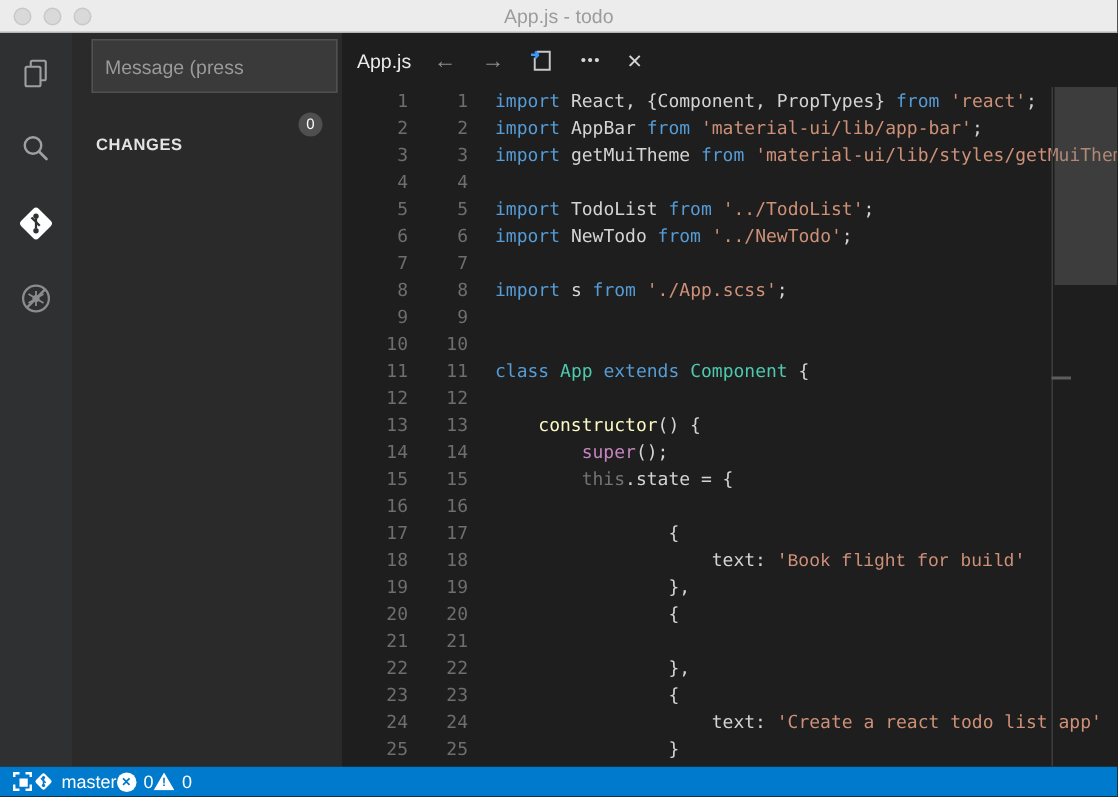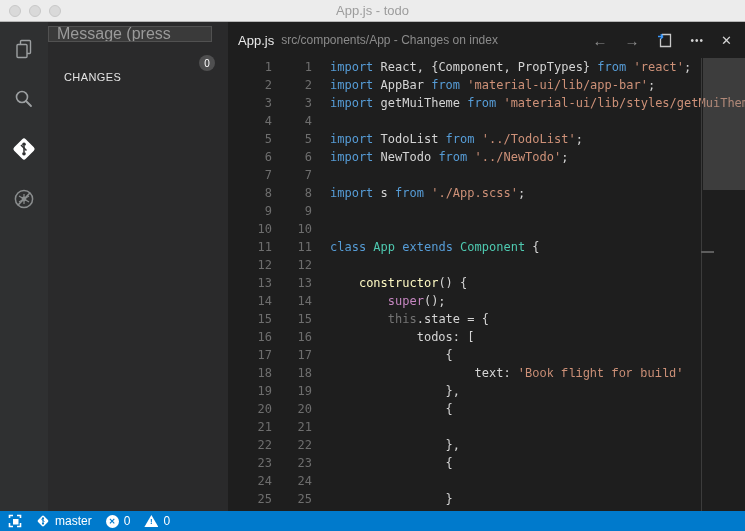--- a/index.html
+++ b/index.html
@@ -19,25 +19,25 @@
   .activitybar { width:48px; background:#2f3031; display:flex; flex-direction:column;
                  align-items:center; padding-top:16px; gap:24px; flex-shrink:0; }
   .act-item { width:26px; height:26px; display:flex; align-items:center; justify-content:center; }
 
   .sidebar { width:180px; background:#2a2a2b; display:flex; flex-direction:column; flex-shrink:0; }
   .sb-header { height:34px; display:flex; align-items:center; padding:0 14px 0 16px; }
   .sb-title { font-size:11px; color:#c2c2c2; letter-spacing:.5px; flex:1; }
   .sb-actions { display:flex; gap:15px; align-items:center; }
   .sb-action { font-size:14px; color:#cfcfcf; line-height:1; cursor:default; }
   .sb-action.dim { color:#8f8f8f; font-size:15px; }
-  .msg-input { margin:4px 0 10px; height:16px; background:#3a3a3a; border:1px solid #515151;
-               color:#dddddd; font-size:16px; padding:0 8px; outline:none; width:164px; }
+  .msg-input { margin:4px 13px 10px; height:36px; background:#3a3a3a; border:1px solid #515151;
+               color:#dddddd; font-size:13px; padding:0 8px; outline:none; width:164px; }
   .msg-input::placeholder { color:#9a9a9a; }
   .section-row { height:22px; display:flex; align-items:center; padding:0 13px 0 16px; }
-  .section-label { flex:1; font-size:11px; font-weight:normal; color:#e4e4e4; letter-spacing:.4px;margin-top:28px; }
+  .section-label { flex:1; font-size:11px; font-weight:bold; color:#e4e4e4; letter-spacing:.4px;margin-top:28px; }
   .badge { min-width:16px; height:16px; border-radius:9px; background:#4f4f50; color:#ffffff;
            font-size:10px; display:flex; align-items:center; justify-content:center; padding:0 4px; }
 
   
   .editor { flex:1; background:#1e1e1e; position:relative; overflow:hidden; }
   .ed-header { height:36px; display:flex; align-items:center; padding:0 13px 0 10px; }
   .ed-title { font-size:13px; color:#eaeaea; margin-right:7px; white-space:nowrap; }
   .ed-desc { font-size:12px; color:#8b8b8b; flex:1; white-space:nowrap; overflow:hidden; }
   .ed-actions { display:flex; gap:17px; align-items:center; margin-left:8px; }
   .nav-arrow { color:#8f8f8f; font-size:15px; line-height:1; cursor:default; }
@@ -51,21 +51,21 @@
   .g2 { width:40px; text-align:right; flex-shrink:0; }
   .src { margin-left:18px; white-space:pre; }
 
   .sb-track-line { position:absolute; left:473px; top:36px; bottom:0; width:1px; background:#3c3c3c; }
   .sb-thumb { position:absolute; left:475px; right:0; top:36px; height:132px; background:rgba(120,120,120,.35); }
   .sb-marker { position:absolute; left:473px; width:13px; top:229px; height:2px; background:#5d5d5d; }
 
   
   .statusbar { height:20px; background:#007acc; display:flex; align-items:center;
                padding:0 10px 0 8px; color:#ffffff; font-size:12px; }
-  .st-left { display:flex; gap:14px; flex:1; }
+  .st-left { display:flex; flex:1; }
   .st-right { display:flex; align-items:center; gap:18px; }
   .st-item { display:flex; align-items:center; gap:5px; white-space:nowrap; cursor:default; }
   .err-icon { width:13px; height:13px; border-radius:50%; background:#ffffff; color:#007acc;
               font-size:8px; font-weight:bold; display:flex; align-items:center; justify-content:center; }
   .warn-icon { width:14px; height:12px; background:#ffffff;
                clip-path:polygon(50% 0, 100% 100%, 0 100%);
                display:flex; align-items:flex-end; justify-content:center;
                font-size:8px; font-weight:bold; color:#007acc; line-height:1.1; }
   .smiley { width:14px; height:14px; border-radius:50%; background:#ffffff; position:relative; }
   .smiley i { position:absolute; width:2px; height:2px; border-radius:50%; background:#007acc; top:4px; }
@@ -133,21 +133,20 @@
     <input class="msg-input" type="text" placeholder="Message (press" style="">
     <div class="section-row">
       <span class="section-label">CHANGES</span>
       <span class="badge">0</span>
     </div>
   </div>
 
   <div class="editor">
     <div class="ed-header">
       <span class="ed-title">App.js</span>
-      <span class="ed-desc">src/components/App - Changes on index</span>
       <span class="ed-actions">
         <span class="nav-arrow">←</span>
         <span class="nav-arrow">→</span>
         <span>
           <svg width="17" height="17" viewBox="0 0 17 17" style="display:block">
             <path d="M5 2.5 H13.5 V14.5 H3.5 V6.5" fill="none" stroke="#c8c8c8" stroke-width="1.3"></path>
             <path d="M1 4.5 H6 M6 4.5 L3.8 2.3 M6 4.5 L3.8 6.7" stroke="#3b99fc" stroke-width="1.6" fill="none"></path>
           </svg>
         </span>
         <span class="ed-more">•••</span>
@@ -164,29 +163,29 @@
         <div class="row"><span class="g1" style="color: rgb(110, 110, 110);">6</span><span class="g2" style="color: rgb(110, 110, 110);">6</span><span class="src"><span style="color: rgb(86, 156, 214);">import</span><span style="color: rgb(212, 212, 212);"> NewTodo </span><span style="color: rgb(86, 156, 214);">from</span><span style="color: rgb(212, 212, 212);"> </span><span style="color: rgb(206, 145, 120);">'../NewTodo'</span><span style="color: rgb(212, 212, 212);">;</span></span></div>
         <div class="row"><span class="g1" style="color: rgb(110, 110, 110);">7</span><span class="g2" style="color: rgb(110, 110, 110);">7</span><span class="src"></span></div>
         <div class="row"><span class="g1" style="color: rgb(110, 110, 110);">8</span><span class="g2" style="color: rgb(110, 110, 110);">8</span><span class="src"><span style="color: rgb(86, 156, 214);">import</span><span style="color: rgb(212, 212, 212);"> s </span><span style="color: rgb(86, 156, 214);">from</span><span style="color: rgb(212, 212, 212);"> </span><span style="color: rgb(206, 145, 120);">'./App.scss'</span><span style="color: rgb(212, 212, 212);">;</span></span></div>
         <div class="row"><span class="g1" style="color: rgb(110, 110, 110);">9</span><span class="g2" style="color: rgb(110, 110, 110);">9</span><span class="src"></span></div>
         <div class="row"><span class="g1" style="color: rgb(110, 110, 110);">10</span><span class="g2" style="color: rgb(110, 110, 110);">10</span><span class="src"></span></div>
         <div class="row"><span class="g1" style="color: rgb(110, 110, 110);">11</span><span class="g2" style="color: rgb(110, 110, 110);">11</span><span class="src"><span style="color: rgb(86, 156, 214);">class</span><span style="color: rgb(212, 212, 212);"> </span><span style="color: rgb(78, 201, 176);">App</span><span style="color: rgb(212, 212, 212);"> </span><span style="color: rgb(86, 156, 214);">extends</span><span style="color: rgb(212, 212, 212);"> </span><span style="color: rgb(78, 201, 176);">Component</span><span style="color: rgb(212, 212, 212);"> {</span></span></div>
         <div class="row"><span class="g1" style="color: rgb(110, 110, 110);">12</span><span class="g2" style="color: rgb(110, 110, 110);">12</span><span class="src"></span></div>
         <div class="row"><span class="g1" style="color: rgb(110, 110, 110);">13</span><span class="g2" style="color: rgb(110, 110, 110);">13</span><span class="src"><span style="color: rgb(212, 212, 212);">    </span><span style="color: #fef9c3;">constructor</span><span style="color: rgb(212, 212, 212);">() {</span></span></div>
         <div class="row"><span class="g1" style="color: rgb(110, 110, 110);">14</span><span class="g2" style="color: rgb(110, 110, 110);">14</span><span class="src"><span style="color: rgb(212, 212, 212);">        </span><span style="color: rgb(197, 134, 192);">super</span><span style="color: rgb(212, 212, 212);">();</span></span></div>
         <div class="row"><span class="g1" style="color: rgb(110, 110, 110);">15</span><span class="g2" style="color: rgb(110, 110, 110);">15</span><span class="src"><span style="color: rgb(212, 212, 212);">        </span><span style="color: #737373;">this</span><span style="color: rgb(212, 212, 212);">.state = {</span></span></div>
-        <div class="row"><span class="g1" style="color: rgb(110, 110, 110);">16</span><span class="g2" style="color: rgb(110, 110, 110);">16</span><span class="src"><span style="color: rgb(212, 212, 212);">            todos: [</span></span></div>
+        <div class="row"><span class="g1" style="color: rgb(110, 110, 110);">16</span><span class="g2" style="color: rgb(110, 110, 110);">16</span></div>
         <div class="row"><span class="g1" style="color: rgb(110, 110, 110);">17</span><span class="g2" style="color: rgb(110, 110, 110);">17</span><span class="src"><span style="color: rgb(212, 212, 212);">                {</span></span></div>
         <div class="row"><span class="g1" style="color: rgb(110, 110, 110);">18</span><span class="g2" style="color: rgb(110, 110, 110);">18</span><span class="src"><span style="color: rgb(212, 212, 212);">                    text: </span><span style="color: rgb(206, 145, 120); font-family: Liberation Mono, monospace;">'Book flight for build'</span></span></div>
         <div class="row"><span class="g1" style="color: rgb(110, 110, 110);">19</span><span class="g2" style="color: rgb(110, 110, 110);">19</span><span class="src"><span style="color: rgb(212, 212, 212);">                },</span></span></div>
         <div class="row"><span class="g1" style="color: rgb(110, 110, 110);">20</span><span class="g2" style="color: rgb(110, 110, 110);">20</span><span class="src"><span style="color: rgb(212, 212, 212);">                {</span></span></div>
         <div class="row"><span class="g1" style="color: rgb(110, 110, 110);">21</span><span class="g2" style="color: rgb(110, 110, 110);">21</span></div>
         <div class="row"><span class="g1" style="color: rgb(110, 110, 110);">22</span><span class="g2" style="color: rgb(110, 110, 110);">22</span><span class="src"><span style="color: rgb(212, 212, 212);">                },</span></span></div>
         <div class="row"><span class="g1" style="color: rgb(110, 110, 110);">23</span><span class="g2" style="color: rgb(110, 110, 110);">23</span><span class="src"><span style="color: rgb(212, 212, 212);">                {</span></span></div>
-        <div class="row"><span class="g1" style="color: rgb(110, 110, 110);">24</span><span class="g2" style="color: rgb(110, 110, 110);">24</span></div>
+        <div class="row"><span class="g1" style="color: rgb(110, 110, 110);">24</span><span class="g2" style="color: rgb(110, 110, 110);">24</span><span class="src"><span style="color: rgb(212, 212, 212);">                    text: </span><span style="color: rgb(206, 145, 120);">'Create a react todo list app'</span></span></div>
         <div class="row"><span class="g1" style="color: rgb(110, 110, 110);">25</span><span class="g2" style="color: rgb(110, 110, 110);">25</span><span class="src"><span style="color: rgb(212, 212, 212);">                }</span></span></div>
         <div class="row"><span class="g1" style="color: rgb(110, 110, 110);">26</span><span class="g2" style="color: rgb(110, 110, 110);">26</span><span class="src"><span style="color: rgb(212, 212, 212);">            ]</span></span></div>
       </div>
 
     <div class="sb-track-line"></div>
     <div class="sb-thumb"></div>
     <div class="sb-marker"></div>
   </div>
 </div>
 

